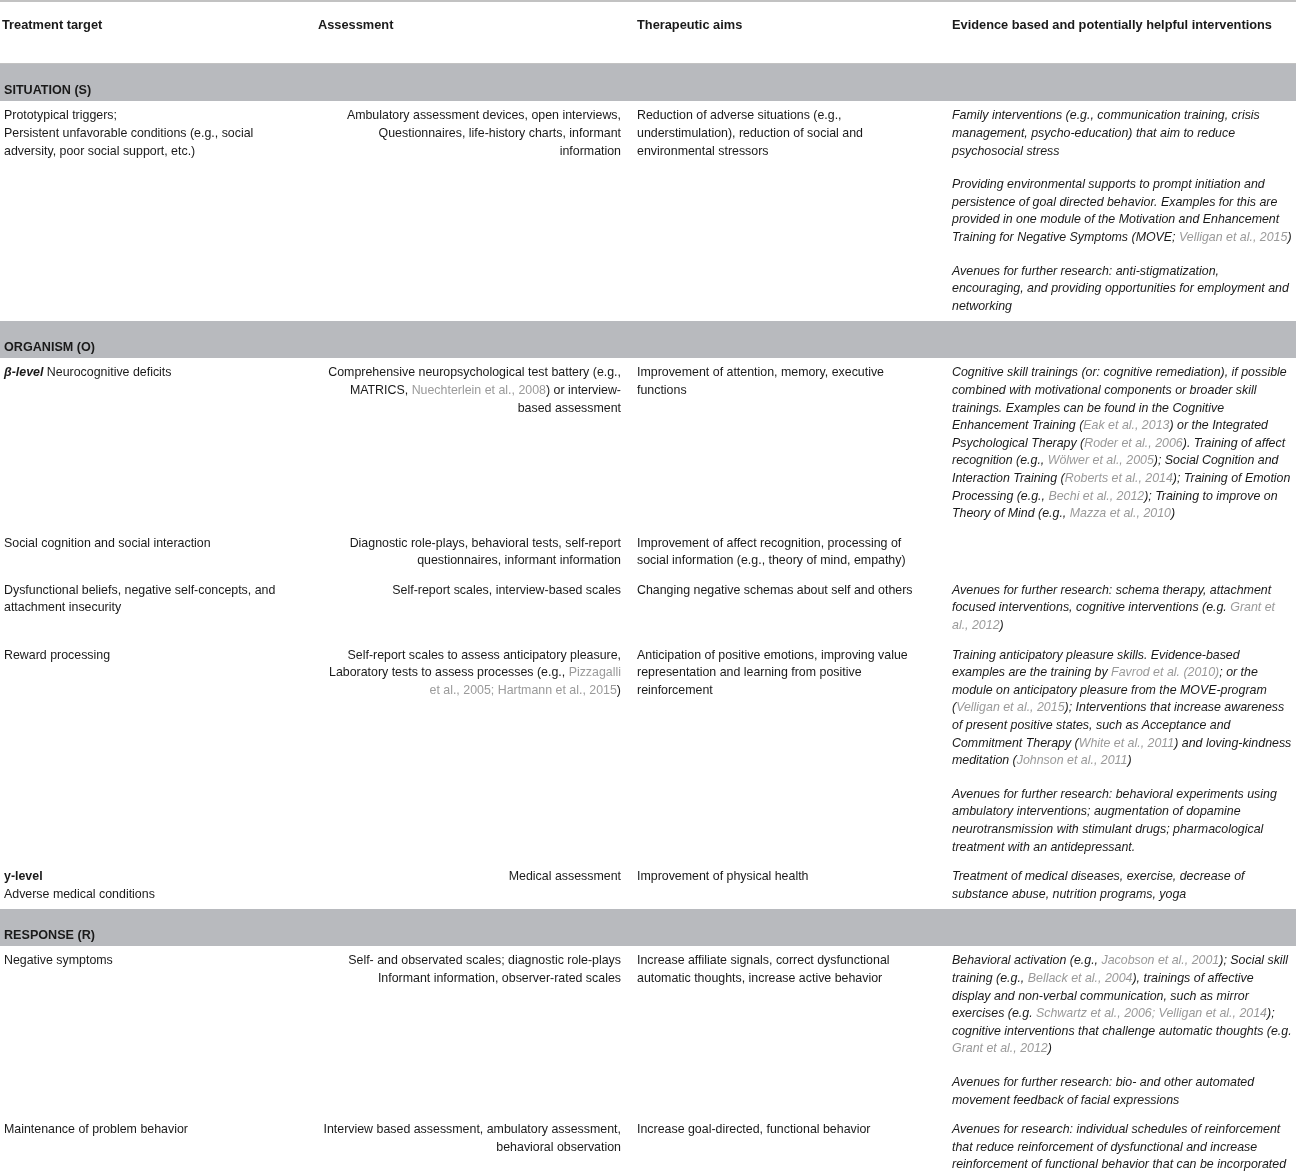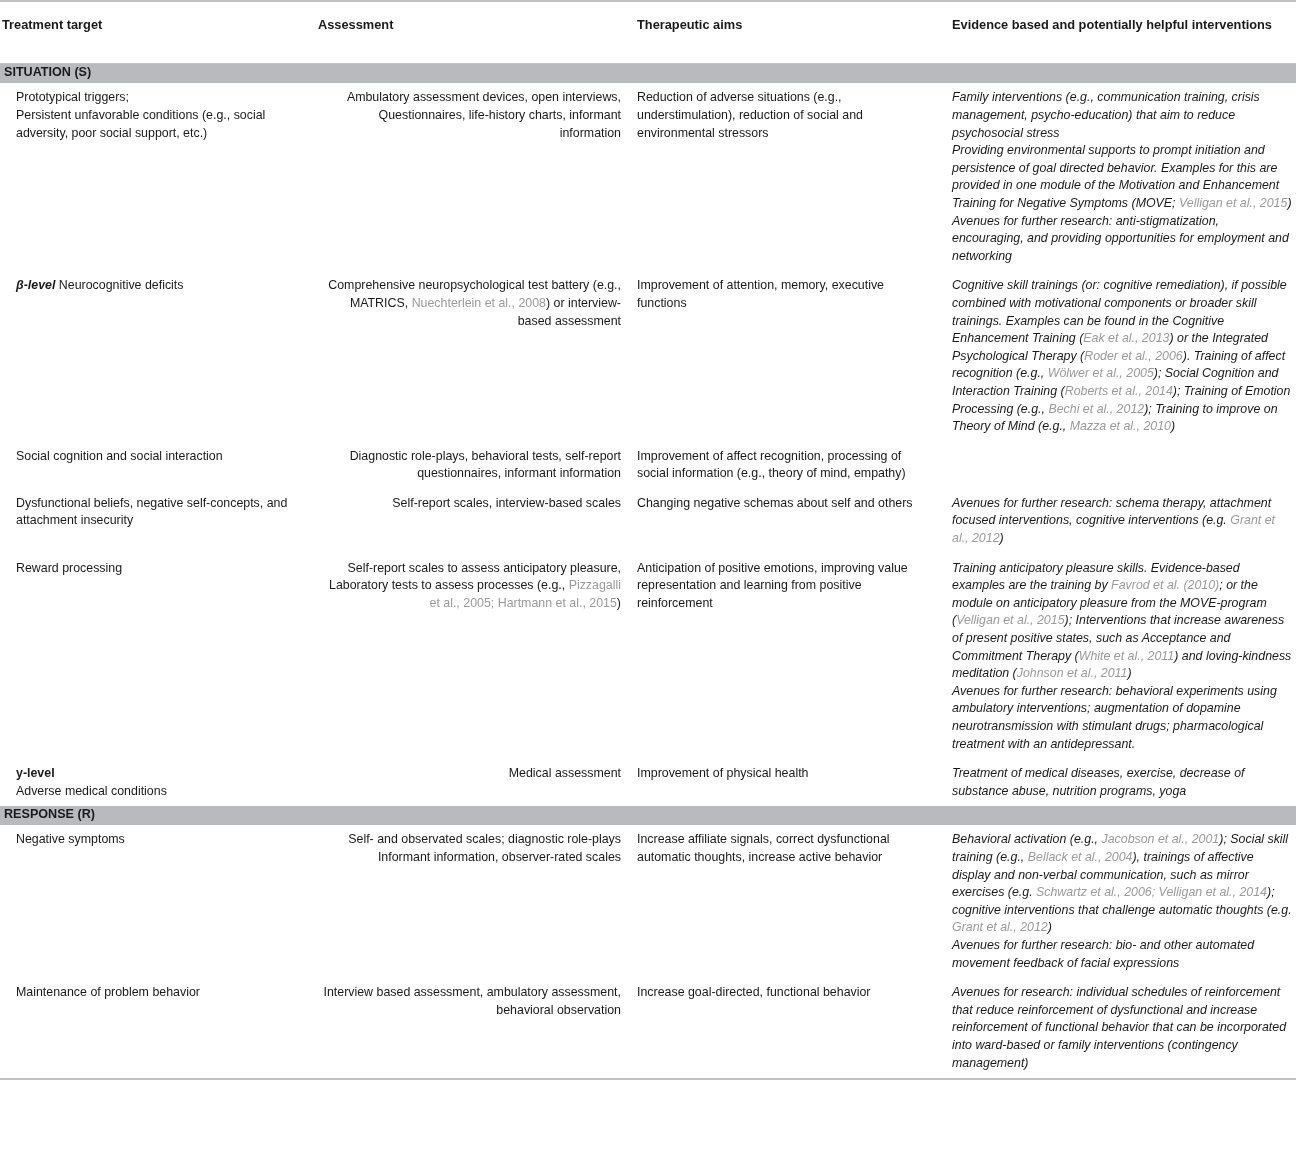--- a/index.html
+++ b/index.html
@@ -49,35 +49,35 @@
     padding: 11px 14px 30px 0;
     vertical-align: top;
     border-bottom: 1.6px solid #c2c2c2;
   }
   thead th.first { padding-left: 2px; }
 
   tr.section-row td {
     background: #b8babe;
     font-weight: bold;
     font-size: 12.6px;
-    padding: 1px 0 3px 4px;
+    padding: 19px 0 3px 4px;
     line-height: 15px;
     vertical-align: middle;
   }
   tr.data-row td {
     vertical-align: top;
     padding: 6px 16px 6px 0;
   }
-  tr.data-row td.col1 { padding-left: 16px; }
+  tr.data-row td.col1 { padding-left: 4px; }
   tr.data-row td.col2 { padding-left: 0px; text-align: right; }
   tr.data-row td.col3 { padding-left: 0px; margin-left: 37px; }
   tr.data-row td.col4 { padding-left: 0px; padding-right: 4px; font-style: italic; }
 
   .para { margin: 0 0 0 0; }
-  .para + .para { margin-top: 0; }
+  .para + .para { margin-top: 16px; }
   .blk { display: block; }
   .cite { color: #9a9a9a; }
   .bolditalic { font-weight: bold; font-style: italic; }
   .lvl { font-weight: bold; display: block; }
 </style>
 </head>
 <body>
 
 <div id="table-wrap">
   <table class="tbl">
@@ -107,20 +107,23 @@
             <span class="blk">Prototypical triggers;</span>
             <span class="blk">Persistent unfavorable conditions (e.g., social adversity, poor social support, etc.)</span>
           </td>
           <td class="col2"><span>Ambulatory assessment devices, open interviews, Questionnaires, life-history charts, informant information</span></td>
           <td class="col3"><span>Reduction of adverse situations (e.g., understimulation), reduction of social and environmental stressors</span></td>
           <td class="col4">
             <div class="para"><span class="">Family interventions (e.g., communication training, crisis management, psycho-education) that aim to reduce psychosocial stress</span></div>
             <div class="para"><span class="">Providing environmental supports to prompt initiation and persistence of goal directed behavior. Examples for this are provided in one module of the Motivation and Enhancement Training for Negative Symptoms (MOVE; </span><span class="cite">Velligan et al., 2015</span><span class="">)</span></div>
             <div class="para"><span class="">Avenues for further research: anti-stigmatization, encouraging, and providing opportunities for employment and networking</span></div>
           </td>
+        </tr>
+        <tr class="section-row">
+          <td colspan="4">ORGANISM (O)</td>
         </tr>
         <tr class="data-row">
           <td class="col1"><span class="bolditalic">β-level</span><span> Neurocognitive deficits</span></td>
           <td class="col2"><span class="">Comprehensive neuropsychological test battery (e.g., MATRICS, </span><span class="cite">Nuechterlein et al., 2008</span><span class="">) or interview-based assessment</span></td>
           <td class="col3"><span>Improvement of attention, memory, executive functions</span></td>
           <td class="col4">
             <div class="para"><span class="">Cognitive skill trainings (or: cognitive remediation), if possible combined with motivational components or broader skill trainings. Examples can be found in the Cognitive Enhancement Training (</span><span class="cite">Eak et al., 2013</span><span class="">) or the Integrated Psychological Therapy (</span><span class="cite">Roder et al., 2006</span><span class="">). Training of affect recognition (e.g., </span><span class="cite">Wölwer et al., 2005</span><span class="">); Social Cognition and Interaction Training (</span><span class="cite">Roberts et al., 2014</span><span class="">); Training of Emotion Processing (e.g., </span><span class="cite">Bechi et al., 2012</span><span class="">); Training to improve on Theory of Mind (e.g., </span><span class="cite">Mazza et al., 2010</span><span class="">)</span></div>
           </td>
         </tr>
         <tr class="data-row">

